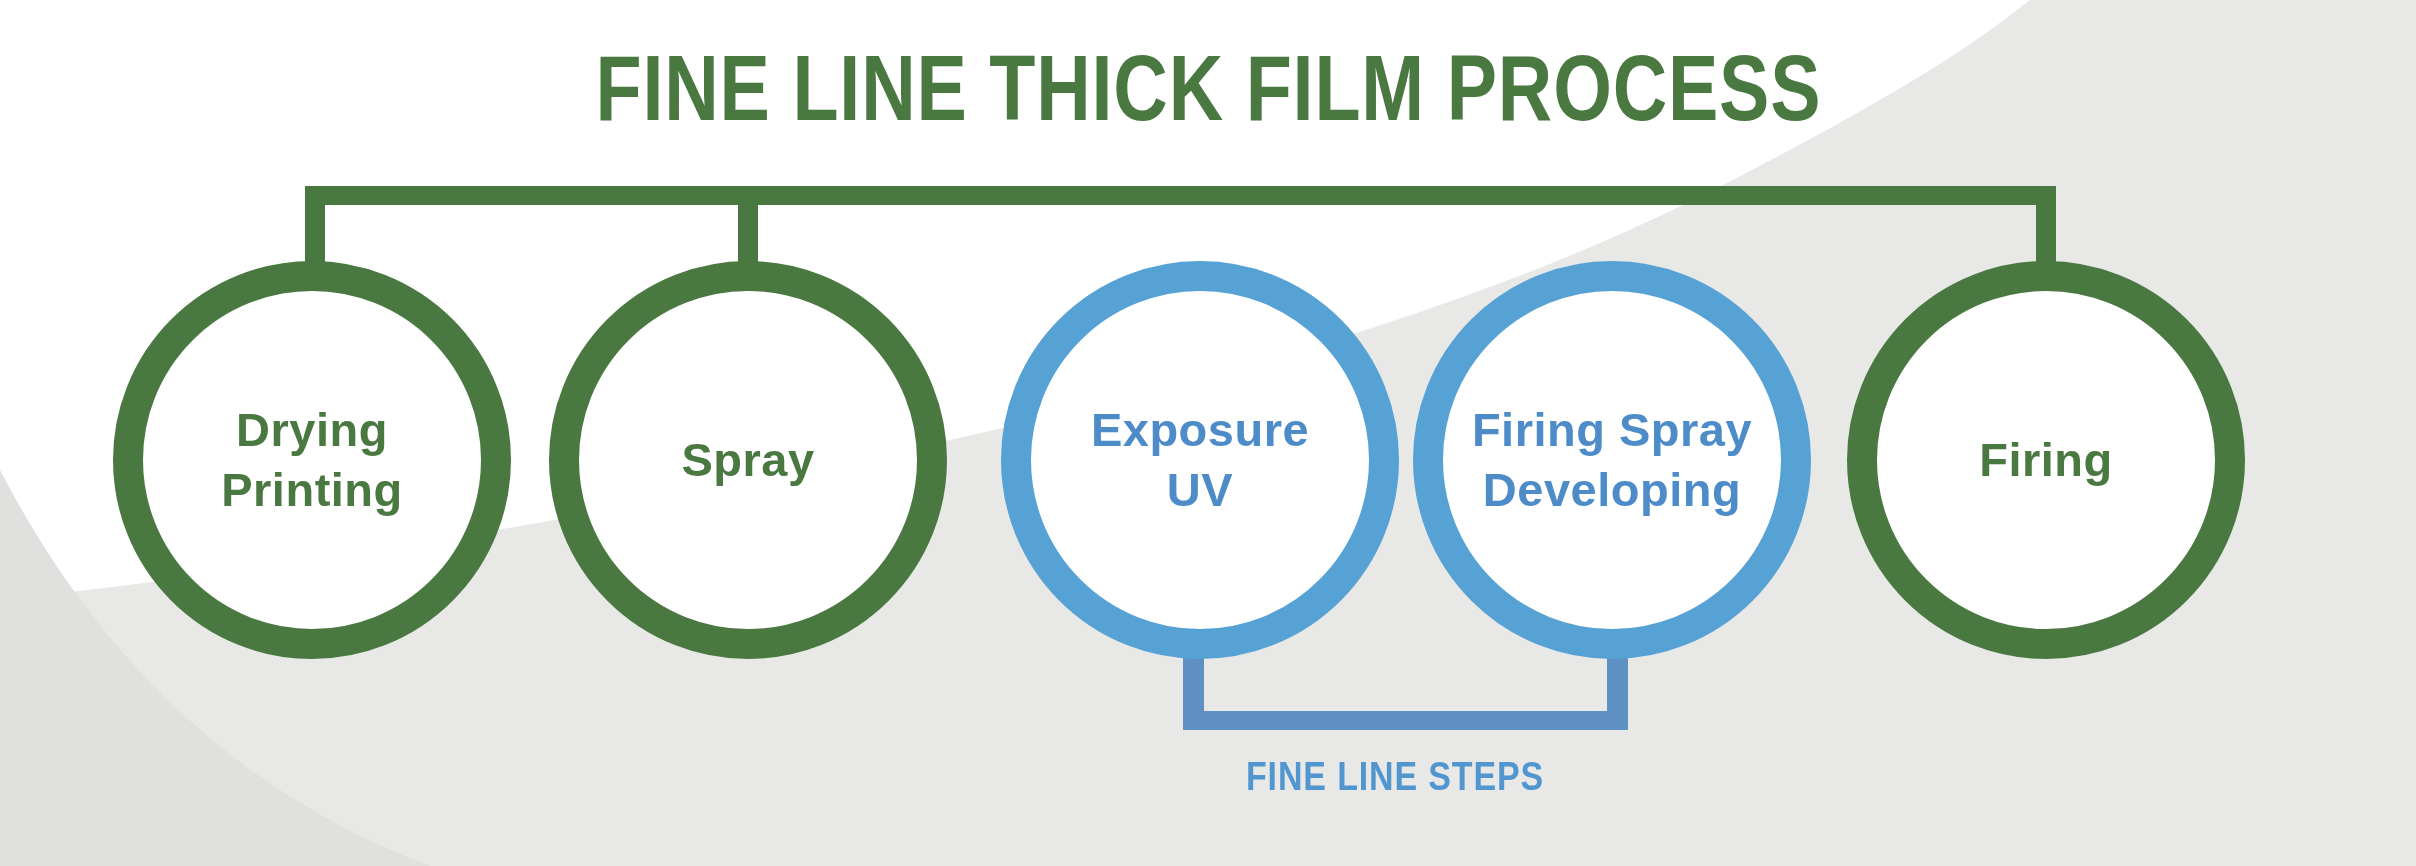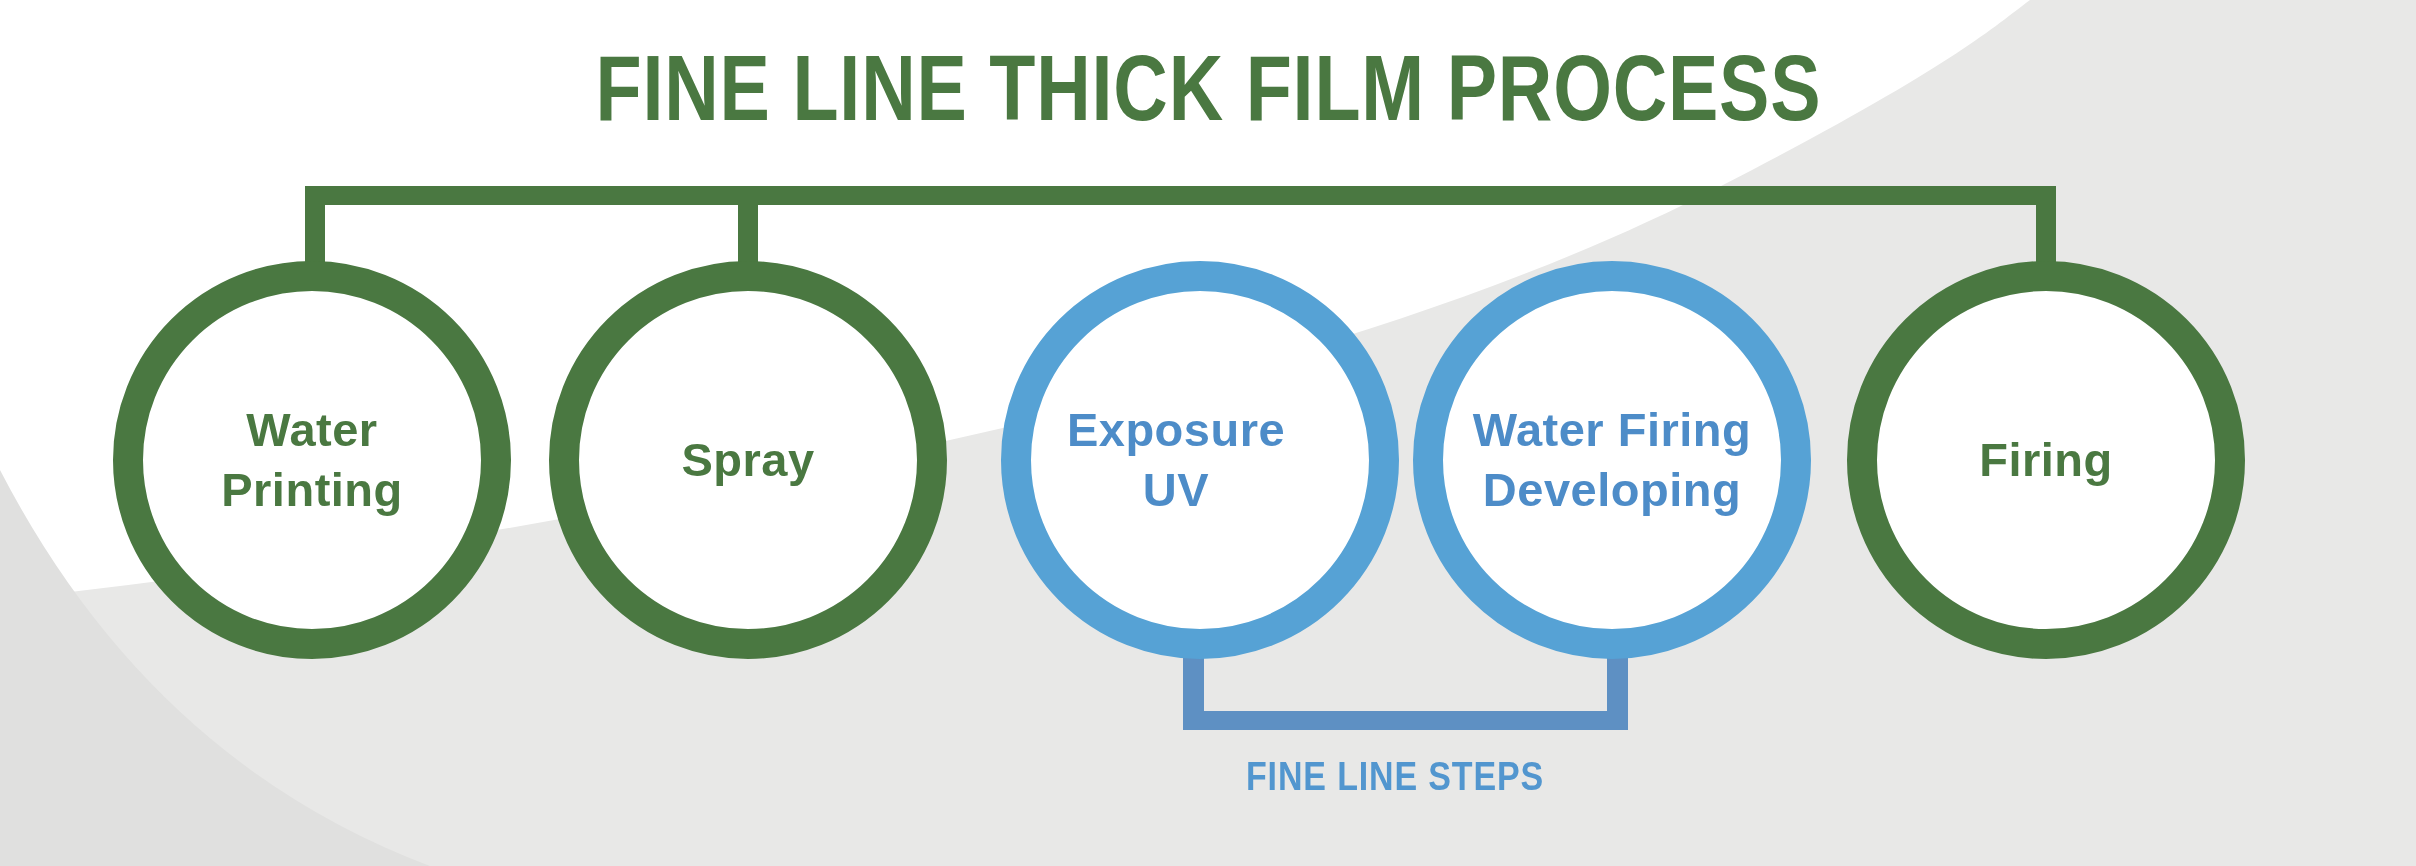--- a/index.html
+++ b/index.html
@@ -90,26 +90,26 @@
     <circle class="ring-green" cx="748" cy="460" r="184"></circle>
     <circle class="ring-blue" cx="1200" cy="460" r="184"></circle>
     <circle class="ring-blue" cx="1612" cy="460" r="184"></circle>
     <circle class="ring-green" cx="2046" cy="460" r="184"></circle>
   </svg>
 
   <div class="title">
     <span class="condense">FINE LINE THICK FILM PROCESS</span>
   </div>
 
-  <div class="circle-label green" style="left:312px">Water
+  <div class="circle-label green" style="left:312px">Drying
 Printing</div>
   <div class="circle-label green" style="left:748px">Spray</div>
-  <div class="circle-label blue" style="left:1176px">Exposure
+  <div class="circle-label blue" style="left:1200px">Exposure
 UV</div>
-  <div class="circle-label blue" style="left:1612px">Water Firing
+  <div class="circle-label blue" style="left:1612px">Firing Spray
 Developing</div>
   <div class="circle-label green" style="left:2046px">Firing</div>
 
   <div class="steps-label">
     <span class="condense2">FINE LINE STEPS</span>
   </div>
 
 </div>
 
 </body></html>

